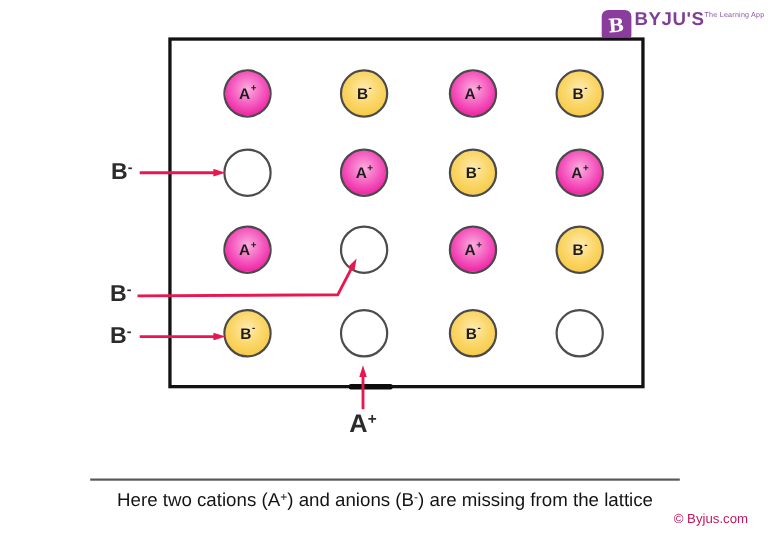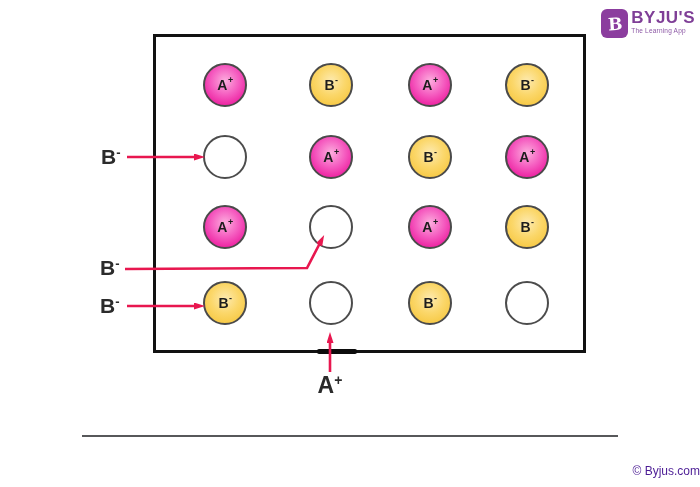--- a/index.html
+++ b/index.html
@@ -12,21 +12,21 @@
   *{margin:0;padding:0;box-sizing:border-box;}
   body{background:#ffffff;font-family:"Liberation Sans",sans-serif;}
   .stage{position:relative;width:700px;height:487px;background:#ffffff;overflow:hidden;}
 
   
   .logo{position:absolute;top:9px;right:5px;display:flex;align-items:flex-start;gap:3px;}
   .logo-mark{width:27px;height:29px;background:#8b3d9e;border-radius:6px;
     display:flex;align-items:center;justify-content:center;}
   .logo-mark span{color:#ffffff;font-weight:bold;font-size:17px;font-family:"DejaVu Serif",serif;
     transform:rotate(-4deg);}
-  .logo-text{display:flex;flex-direction:column;line-height:1;}
+  .logo-text{display:flex;flex-direction:row;line-height:1;}
   .logo-name{color:var(--brand);font-weight:bold;font-size:17px;letter-spacing:.5px;}
   .logo-tag{color:#8b56a4;font-size:6.5px;margin-top:2px;letter-spacing:.2px;}
 
   
   .lattice-box{position:absolute;left:153px;top:34px;width:433px;height:319px;
     border:3px solid #121212;background:#ffffff;}
 
   .ion{position:absolute;width:44px;height:44px;border-radius:50%;
     border:2px solid #4a4a4a;display:flex;align-items:center;justify-content:center;}
   .ion.cation{background:radial-gradient(circle at 50% 40%,#fcaede 0%,#f55cc0 45%,var(--cation) 85%);}
@@ -46,21 +46,21 @@
   .overlay{position:absolute;left:0;top:0;width:700px;height:487px;pointer-events:none;}
   .arrow{stroke:var(--arrow);stroke-width:2.6;fill:none;}
 
   
   .fig-title{position:absolute;left:0;right:0;top:400px;text-align:center;
     font-weight:bold;font-size:28px;color:var(--title);letter-spacing:.2px;}
   .divider{position:absolute;left:82px;top:435px;width:536px;height:2px;background:#57585a;}
   .caption{position:absolute;left:0;right:0;top:445px;text-align:center;
     font-size:17px;color:#141414;}
   .caption .sup{font-size:11px;position:relative;top:-5px;}
-  .credit{position:absolute;right:0;top:464px;font-size:12px;color:#4c1d95;}
+  .credit{position:absolute;right:20px;top:464px;font-size:12px;color:#be185d;}
 </style>
 </head>
 <body>
 
 <div class="stage">
 
   <div class="logo">
     <div class="logo-mark">
       <span>B</span>
     </div>
@@ -148,15 +148,18 @@
       </marker>
     </defs>
     <rect x="317" y="349" width="40" height="5" rx="2" fill="#0c0c0c"></rect>
     <line class="arrow" x1="127" y1="157" x2="196" y2="157" marker-end="url(#ah)"></line>
     <polyline class="arrow" points="125,269 307,268 320,243" marker-end="url(#ah)"></polyline>
     <line class="arrow" x1="127" y1="306" x2="196" y2="306" marker-end="url(#ah)"></line>
     <line class="arrow" x1="330" y1="372" x2="330" y2="341" marker-end="url(#ah)"></line>
   </svg>
 
   <div class="divider"></div>
+  <div class="caption">
+    <span>Here two cations (A</span><span class="sup">+</span><span>) and anions (B</span><span class="sup">-</span><span>) are missing from the lattice</span>
+  </div>
   <div class="credit">© Byjus.com</div>
 
 </div>
 
 </body></html>

